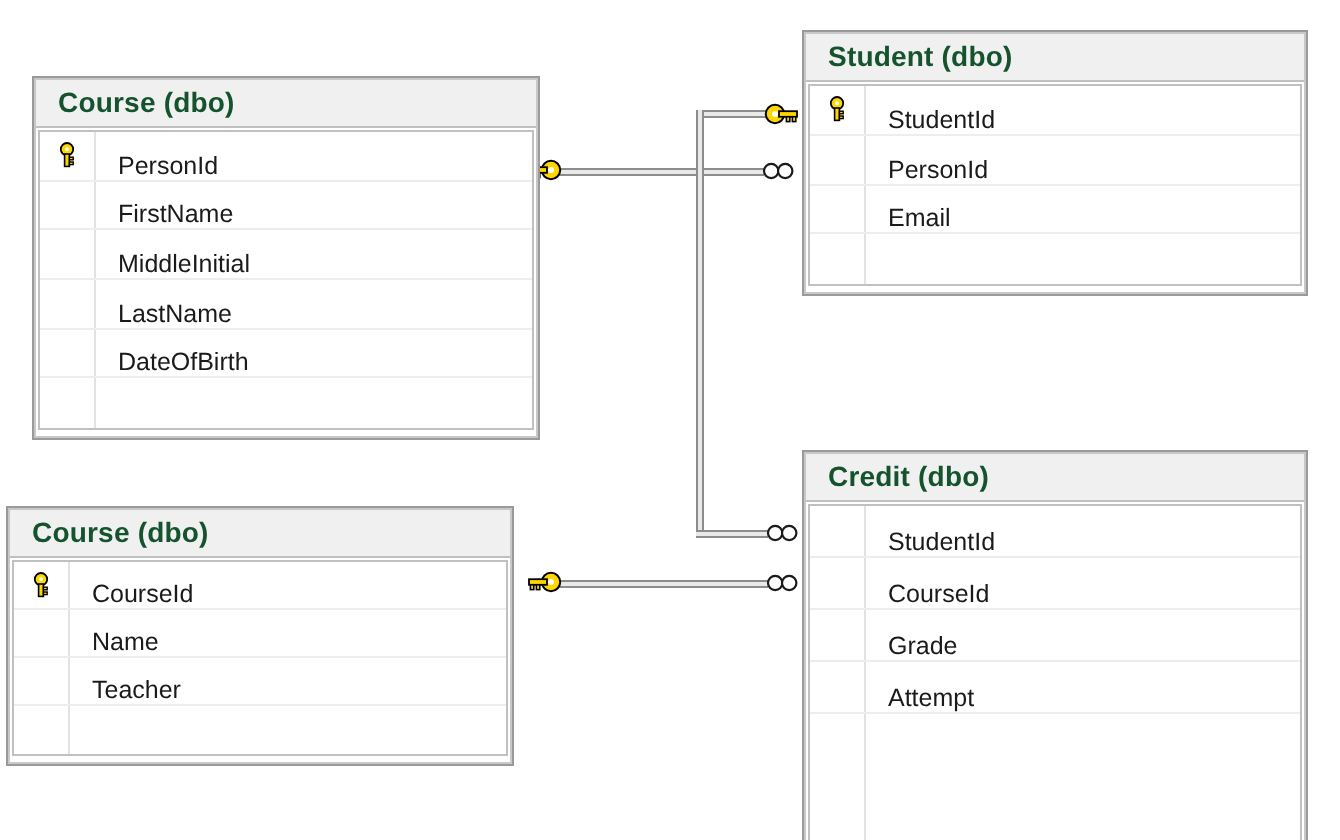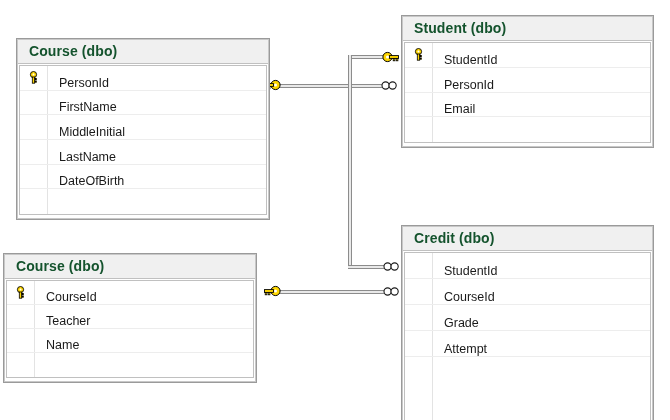--- a/index.html
+++ b/index.html
@@ -257,25 +257,25 @@
                   <circle cx="5.5" cy="3.6" r="1.0" fill="#ffffff"></circle>
                   <rect x="4.3" y="6.0" width="2.4" height="6.2" fill="#ffd700" stroke="#000000" stroke-width="0.8"></rect>
                   <rect x="6.7" y="7.6" width="1.9" height="1.3" fill="#ffd700" stroke="#000000" stroke-width="0.7"></rect>
                   <rect x="6.7" y="10.0" width="1.9" height="1.3" fill="#ffd700" stroke="#000000" stroke-width="0.7"></rect>
                 </svg>
               </div>
               <div class="row-label">CourseId</div>
             </div>
             <div class="row">
               <div class="row-gutter"></div>
+              <div class="row-label">Name</div>
+            </div>
+            <div class="row">
+              <div class="row-gutter"></div>
               <div class="row-label">Teacher</div>
-            </div>
-            <div class="row">
-              <div class="row-gutter"></div>
-              <div class="row-label">Name</div>
             </div>
             <div class="row filler">
               <div class="row-gutter"></div>
               <div class="row-label"></div>
             </div>
           </div>
         </div>
       </div>
       <div class="table-node" style="left: 401px; top: 225px; width: 253px; height: 209px;">
         <div class="table-inner">

